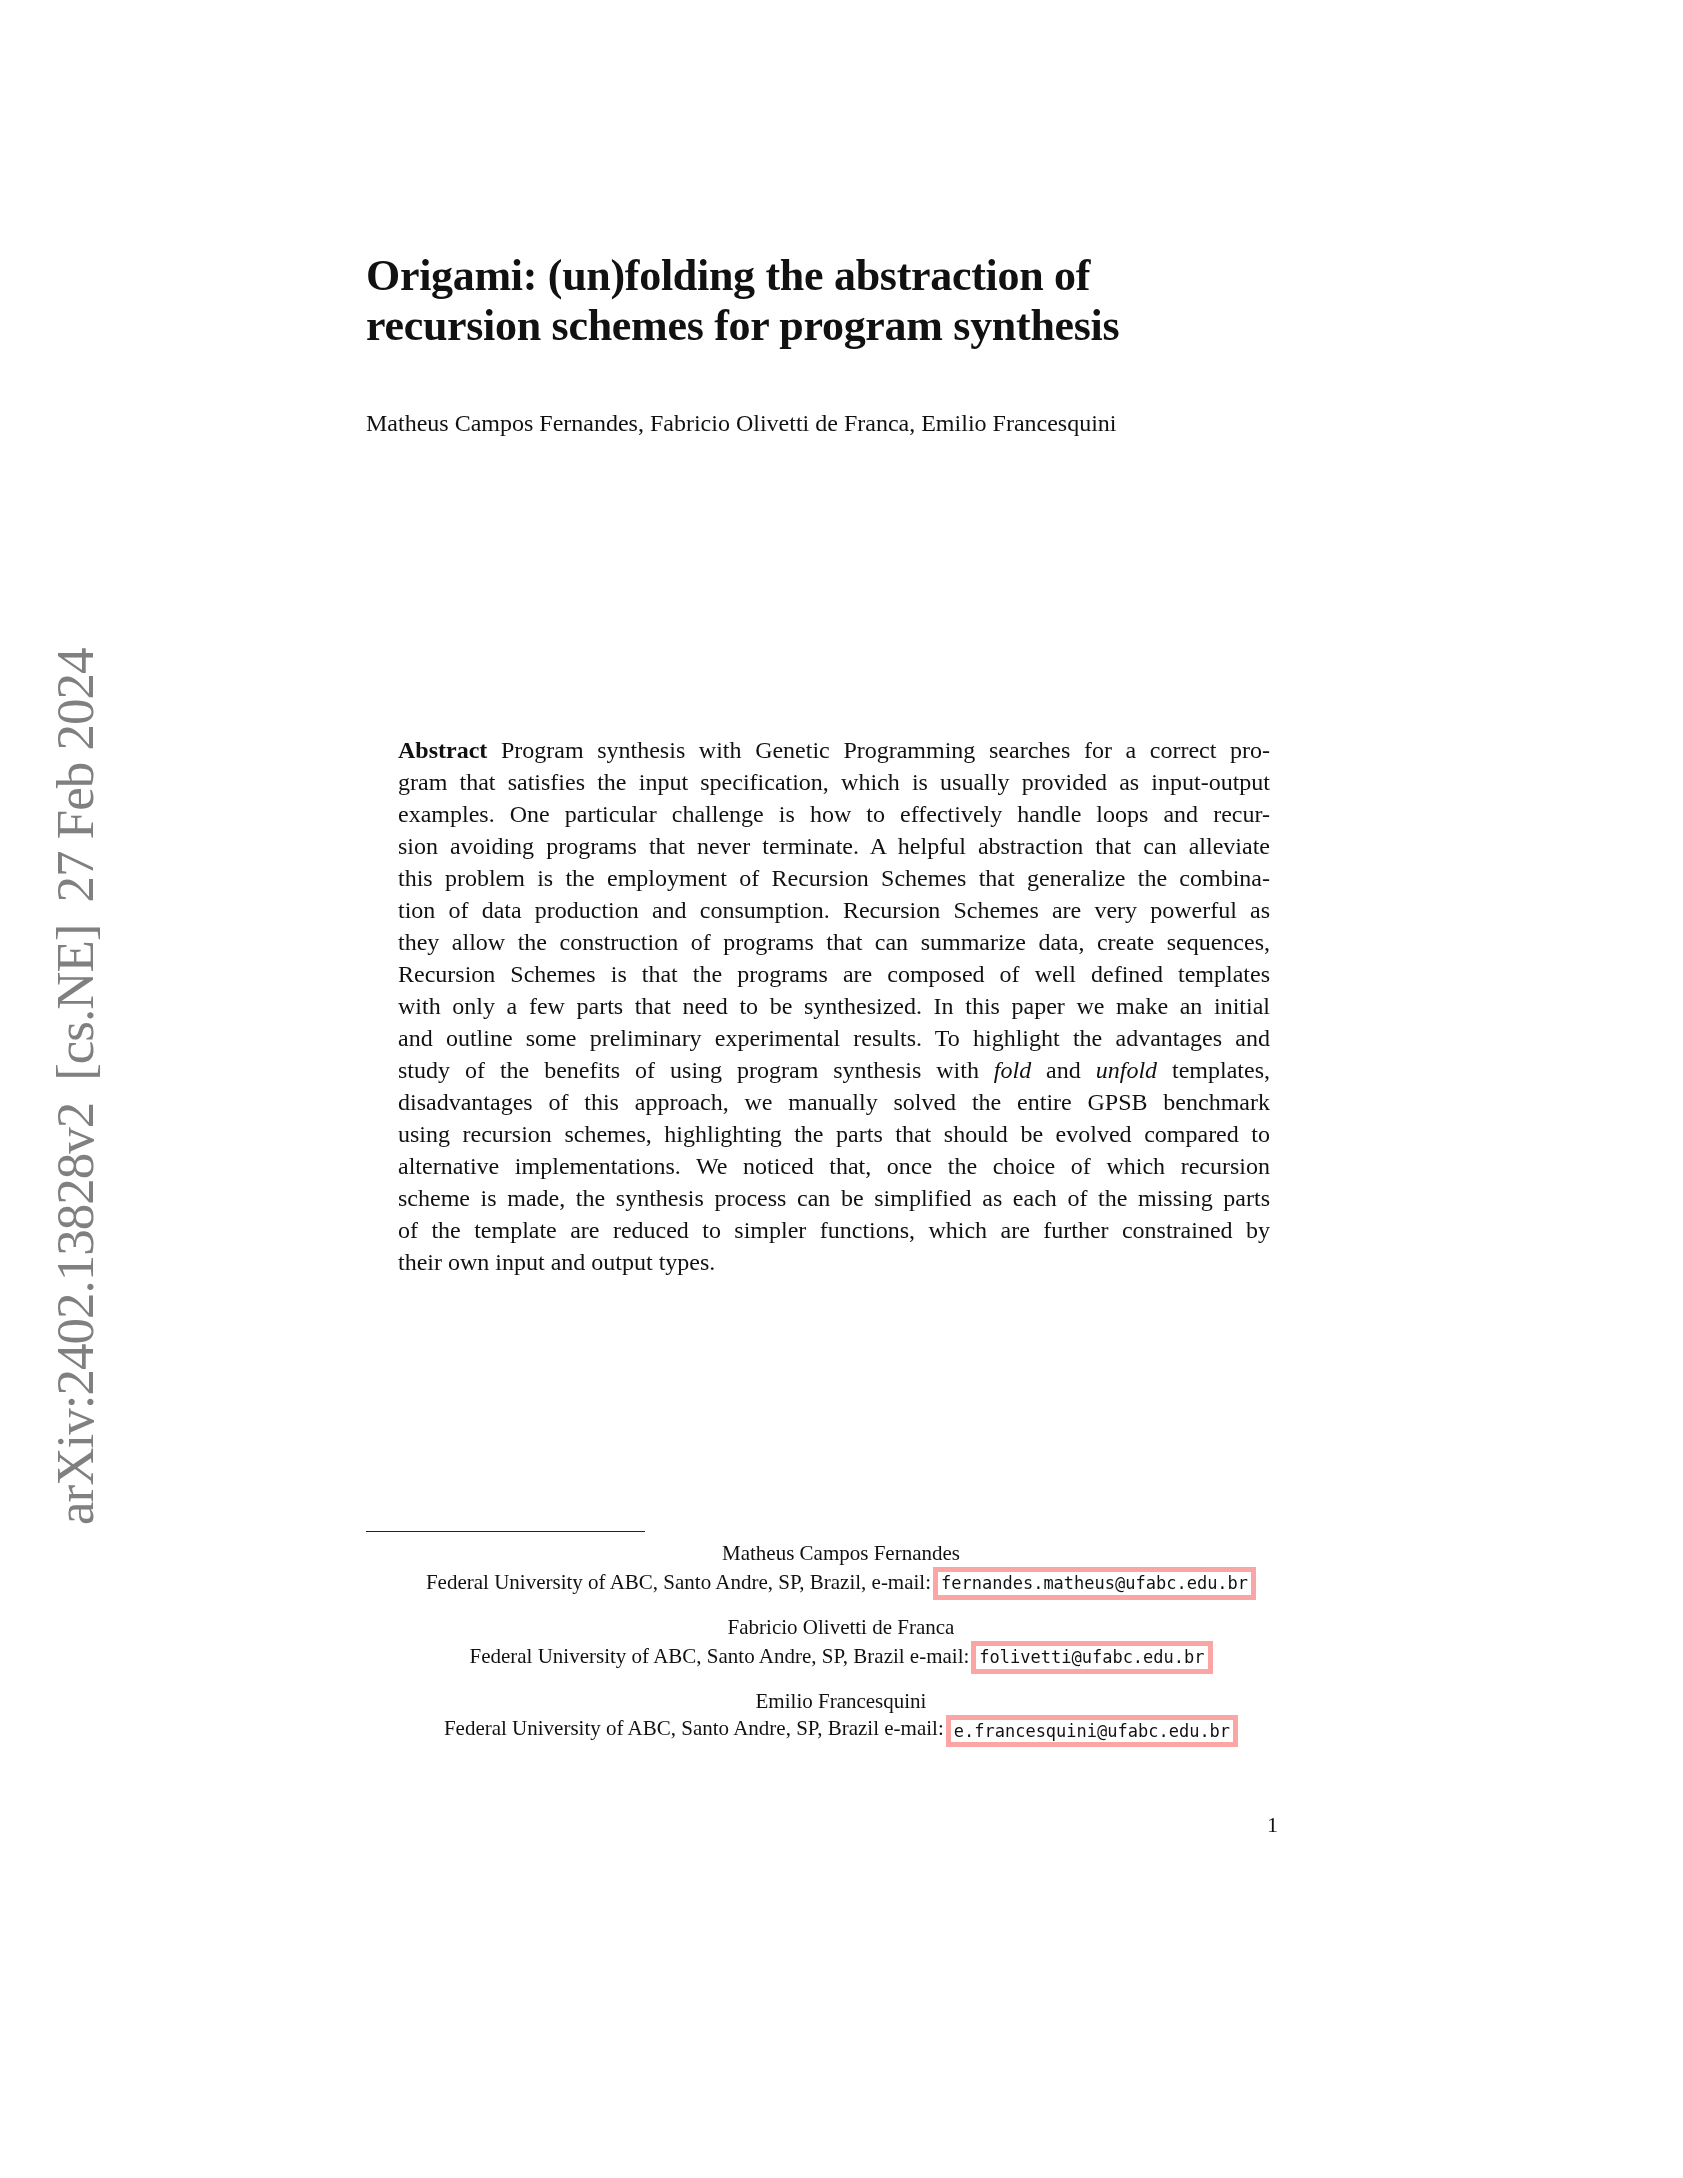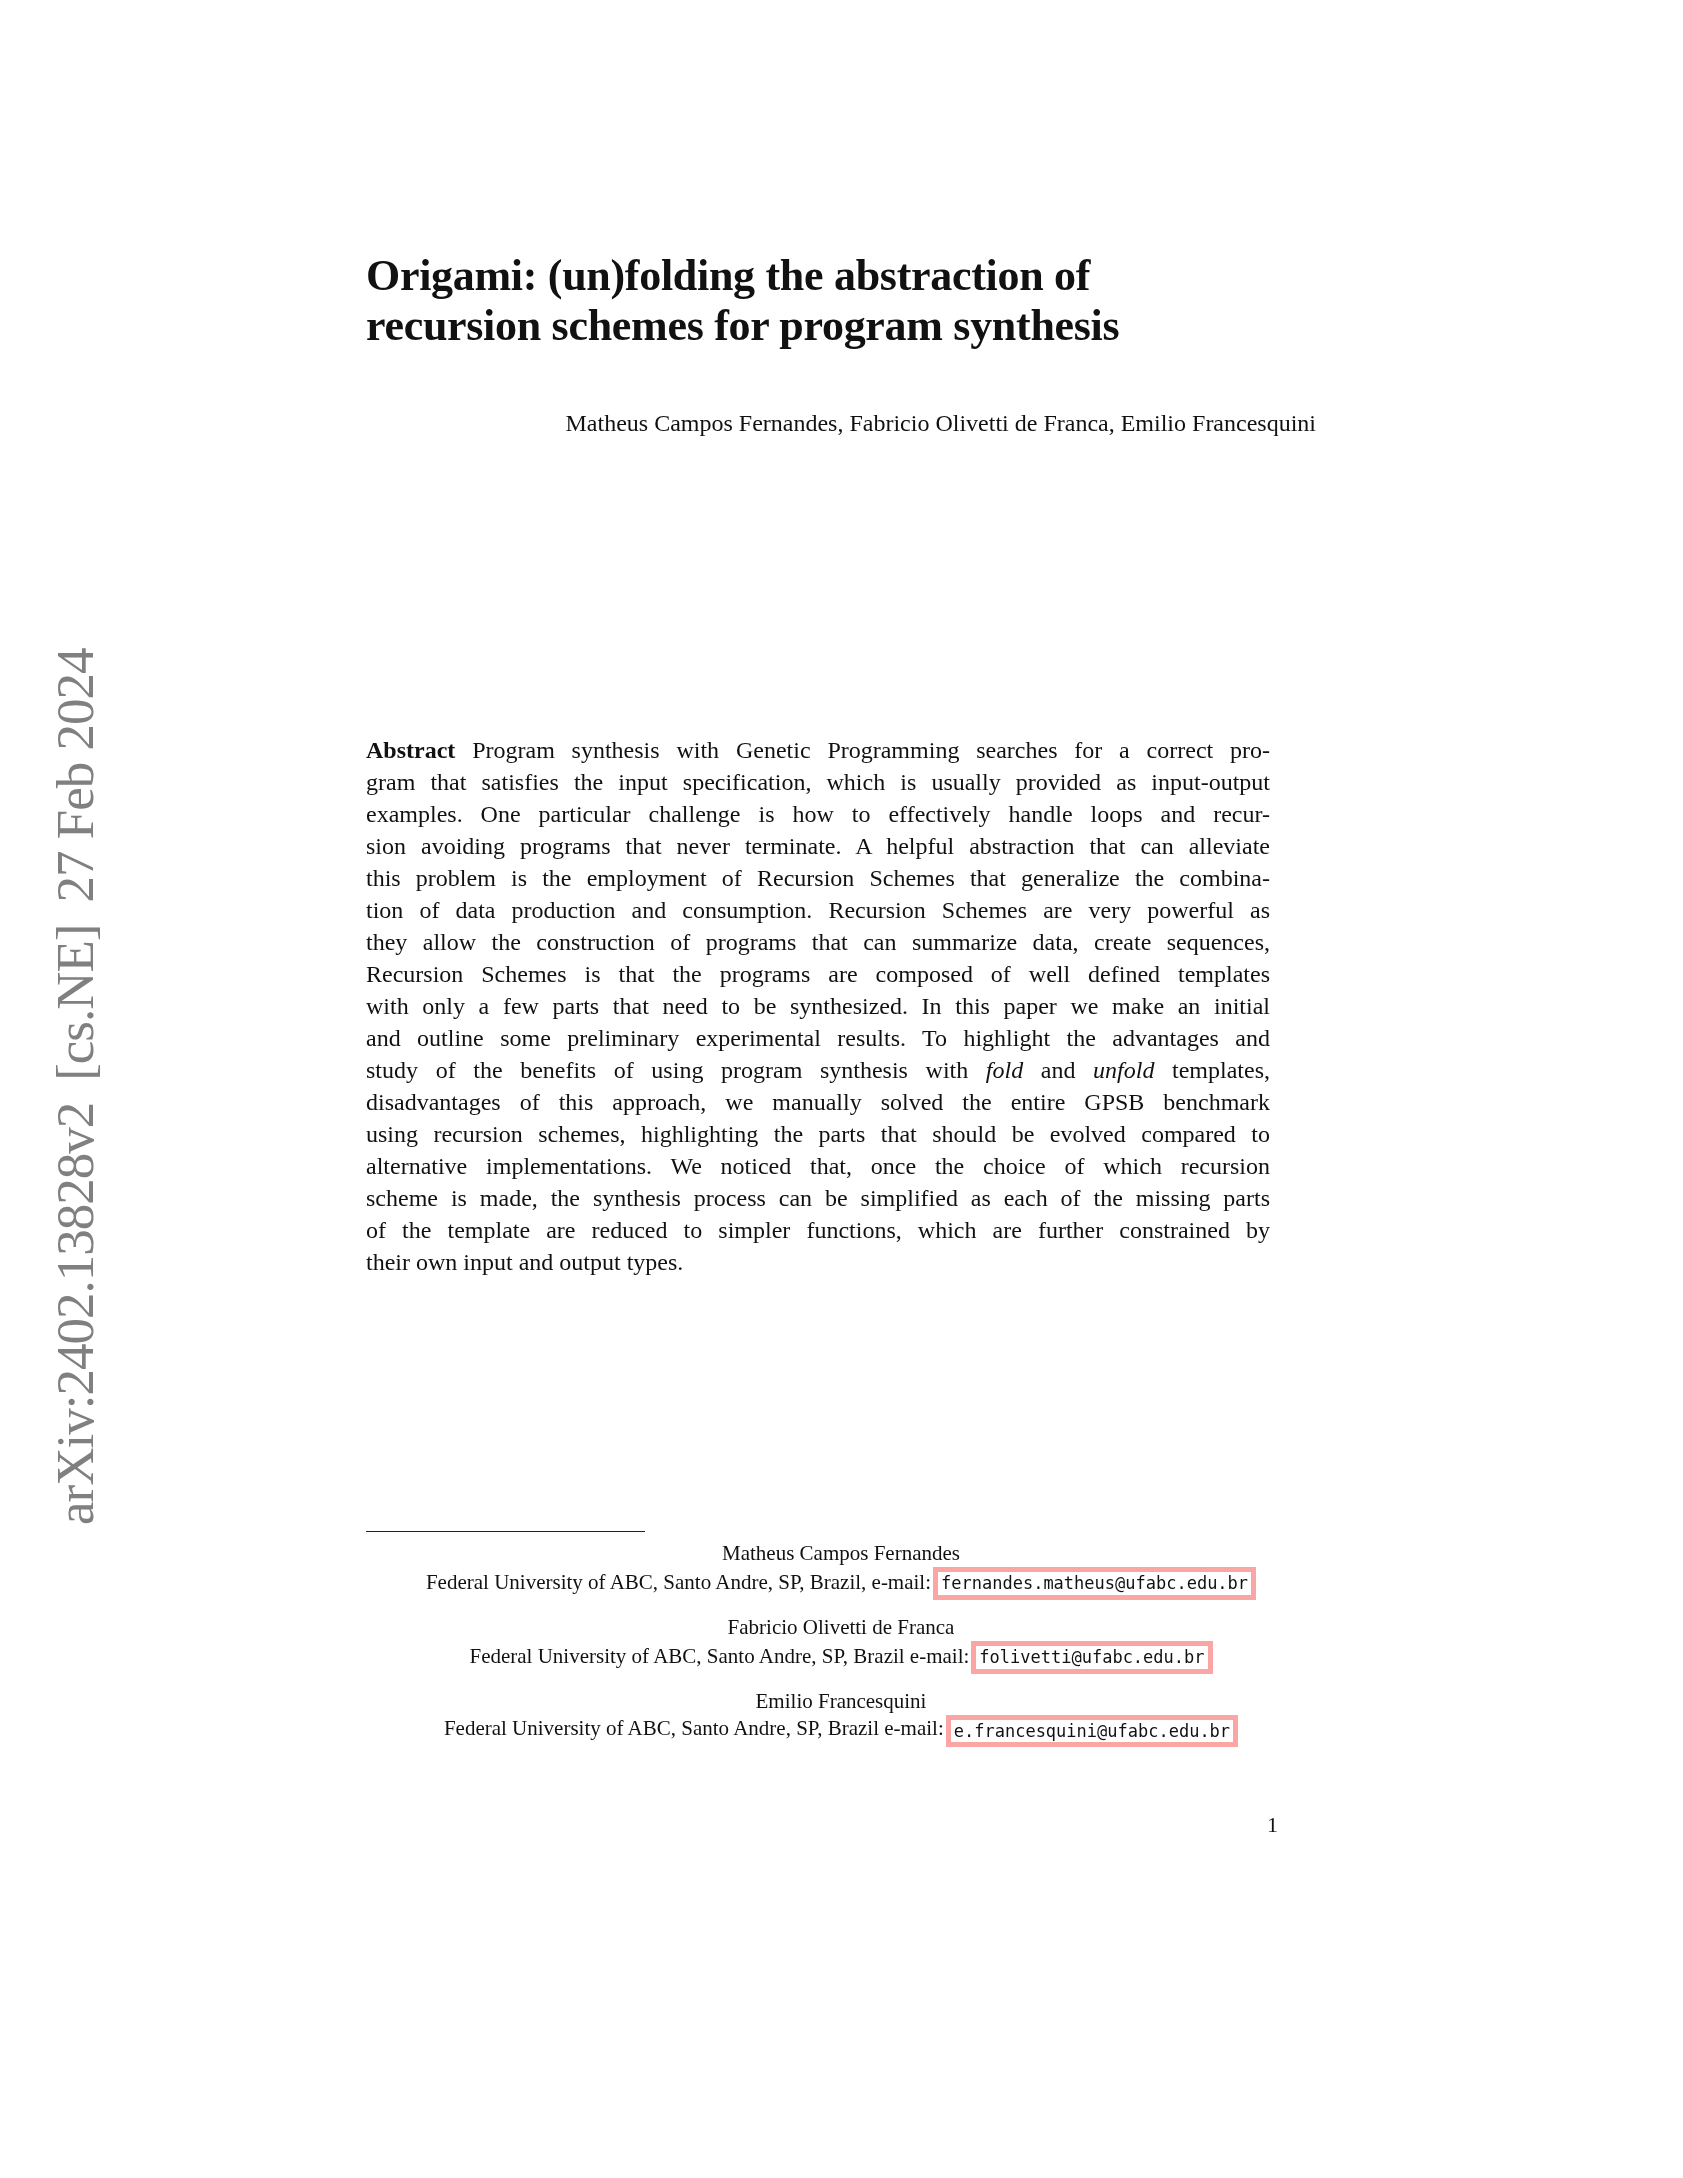--- a/index.html
+++ b/index.html
@@ -12,28 +12,28 @@
       font-size: 53px; color: #808080; white-space: nowrap; letter-spacing: -1px;
       line-height: 44px; width: 958px; text-align: left;
     }
     .stamp span { margin-right: 22px; }
     .title {
       position: absolute; left: 366px; top: 251px; width: 950px;
       font-weight: bold; font-size: 44px; line-height: 50px; letter-spacing: -0.3px;
     }
     .authors {
       position: absolute; left: 366px; top: 408px; width: 950px;
-      font-size: 24px; line-height: 30px; text-align: right;
+      font-size: 24px; line-height: 30px;
     }
     .abstract {
       position: absolute; left: 366px; top: 734px; width: 904px;
       font-size: 24px; line-height: 32px; text-align: justify;
       hyphens: manual;
     }
-    .abstract .line { display: block; text-align: justify; text-align-last: justify; white-space: nowrap; }
+    .abstract .line { display: block; text-align: justify; text-align-last: justify; white-space: nowrap; margin-left: 32px; }
     .abstract .line.last { text-align-last: left; }
     .abstract b { font-weight: bold; }
     .rule { position: absolute; left: 366px; top: 1531px; width: 279px; height: 0; border-top: 1.5px solid #222; }
     .footnotes { position: absolute; left: 366px; top: 1540px; width: 950px; font-size: 21px; line-height: 27px; }
     .fn { margin-bottom: 14px; text-align: center; }
     .fn .name, .fn .aff { display: block; white-space: nowrap; }
     .email {
       font-family: "DejaVu Sans Mono", "Liberation Mono", monospace; font-size: 17px;
       border: 5px solid #fca5a5; padding: 0 3px 1px 3px; margin-left: 2px;
       color: #111; text-decoration: none; display: inline-block; line-height: 22px;

